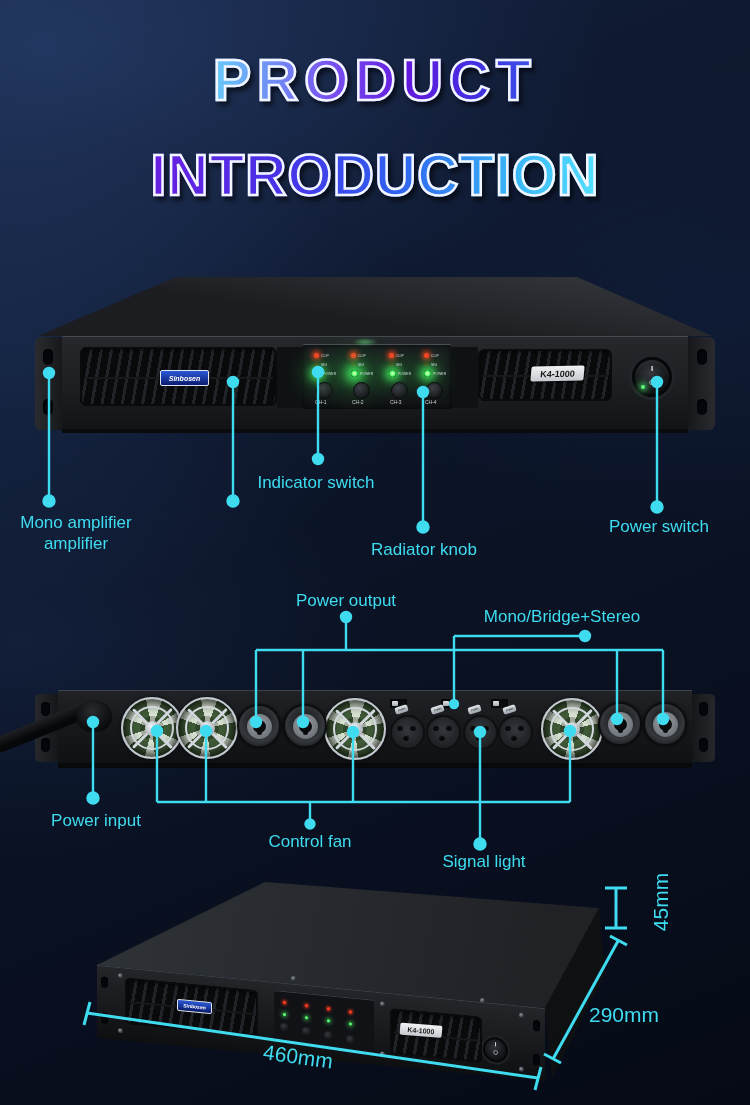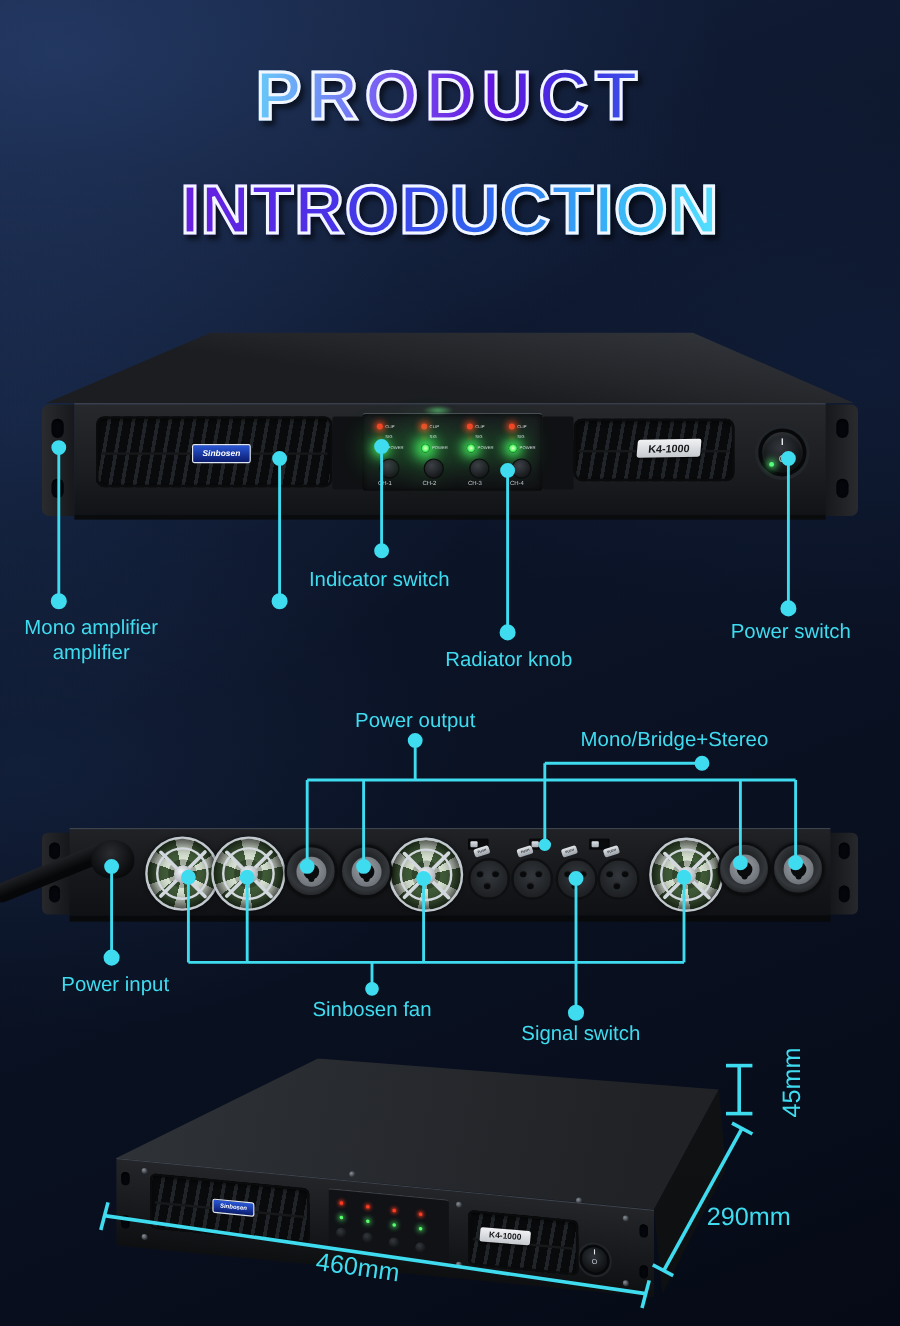--- a/index.html
+++ b/index.html
@@ -292,24 +292,24 @@
   <div class="callout" style="left:346px;top:590px;">
     <div>Power output</div>
   </div>
   <div class="callout" style="left:562px;top:606px;">
     <div>Mono/Bridge+Stereo</div>
   </div>
   <div class="callout" style="left:96px;top:810px;">
     <div>Power input</div>
   </div>
   <div class="callout" style="left:310px;top:831px;">
-    <div>Sinbosen fan</div>
+    <div>Control fan</div>
   </div>
   <div class="callout" style="left:484px;top:851px;">
-    <div>Signal switch</div>
+    <div>Signal light</div>
   </div>
 
   <div>
     <div class="rear-ear l">
       <div class="hole" style="left:6px;top:8px;width:9px;height:14px;"></div>
       <div class="hole" style="left:6px;top:44px;width:9px;height:14px;"></div>
     </div>
     <div class="rear-ear r">
       <div class="hole" style="left:8px;top:8px;width:9px;height:14px;"></div>
       <div class="hole" style="left:8px;top:44px;width:9px;height:14px;"></div>

